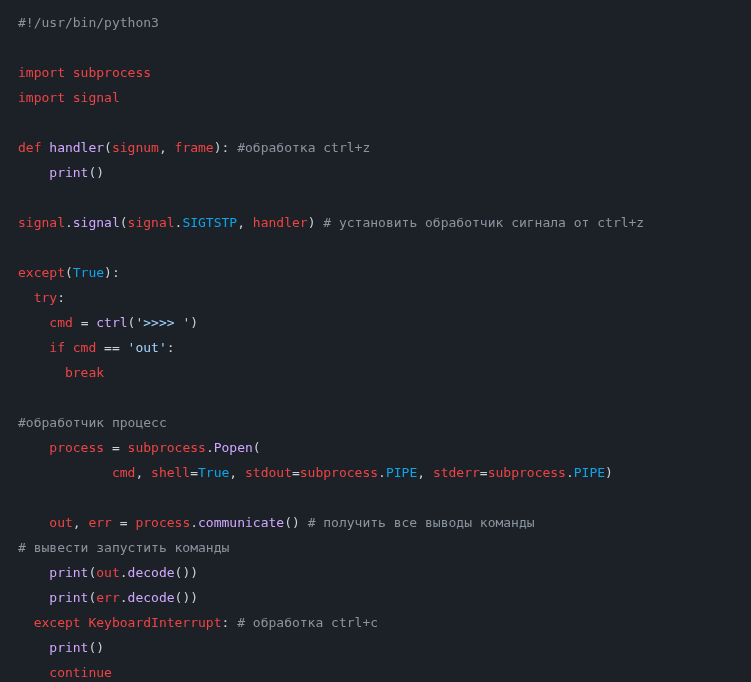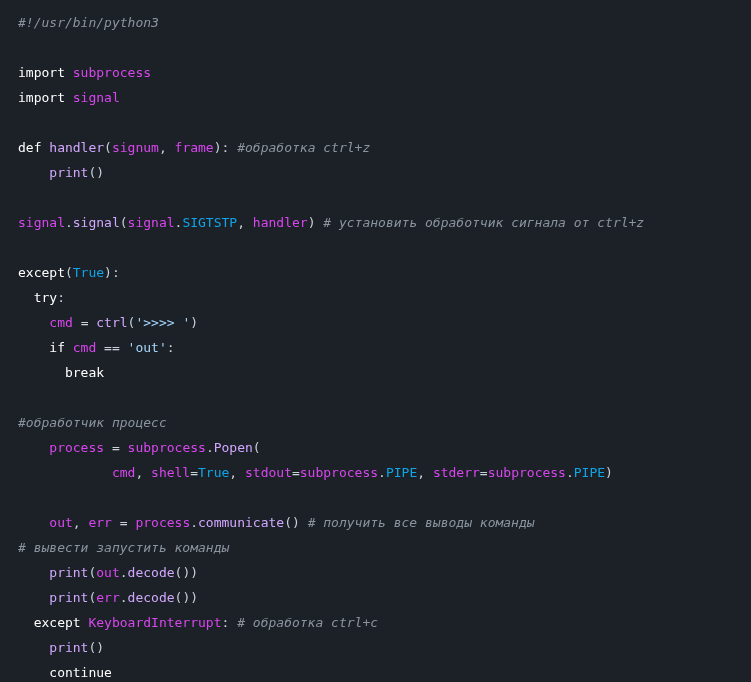--- a/index.html
+++ b/index.html
@@ -11,26 +11,26 @@
     padding: 0;
     width: 751px;
     height: 682px;
     overflow: hidden;
   }
   pre.code {
     padding: 10px 18px;
     white-space: pre;
     color: #c9d1d9;
   }
-  .cm { color: #8b949e; font-style: italic; }      
-  .kw { color: #ffffff; }      
+  .cm { color: #8b949e; }      
+  .kw { color: #ef4444; }      
   .fn { color: #d2a8ff; }      
   .str { color: #a5d6ff; }     
   .con { color: #0ea5e9; }     
-  .id { color: #d946ef; }      
+  .id { color: #ef4444; }      
   .pun { color: #c9d1d9; }     
 </style>
 </head>
 <body>
 
 <pre class="code"><span class="cm">#!/usr/bin/python3</span>
 
 <span class="kw">import</span> <span class="id">subprocess</span>
 <span class="kw">import</span> <span class="id">signal</span>
 

